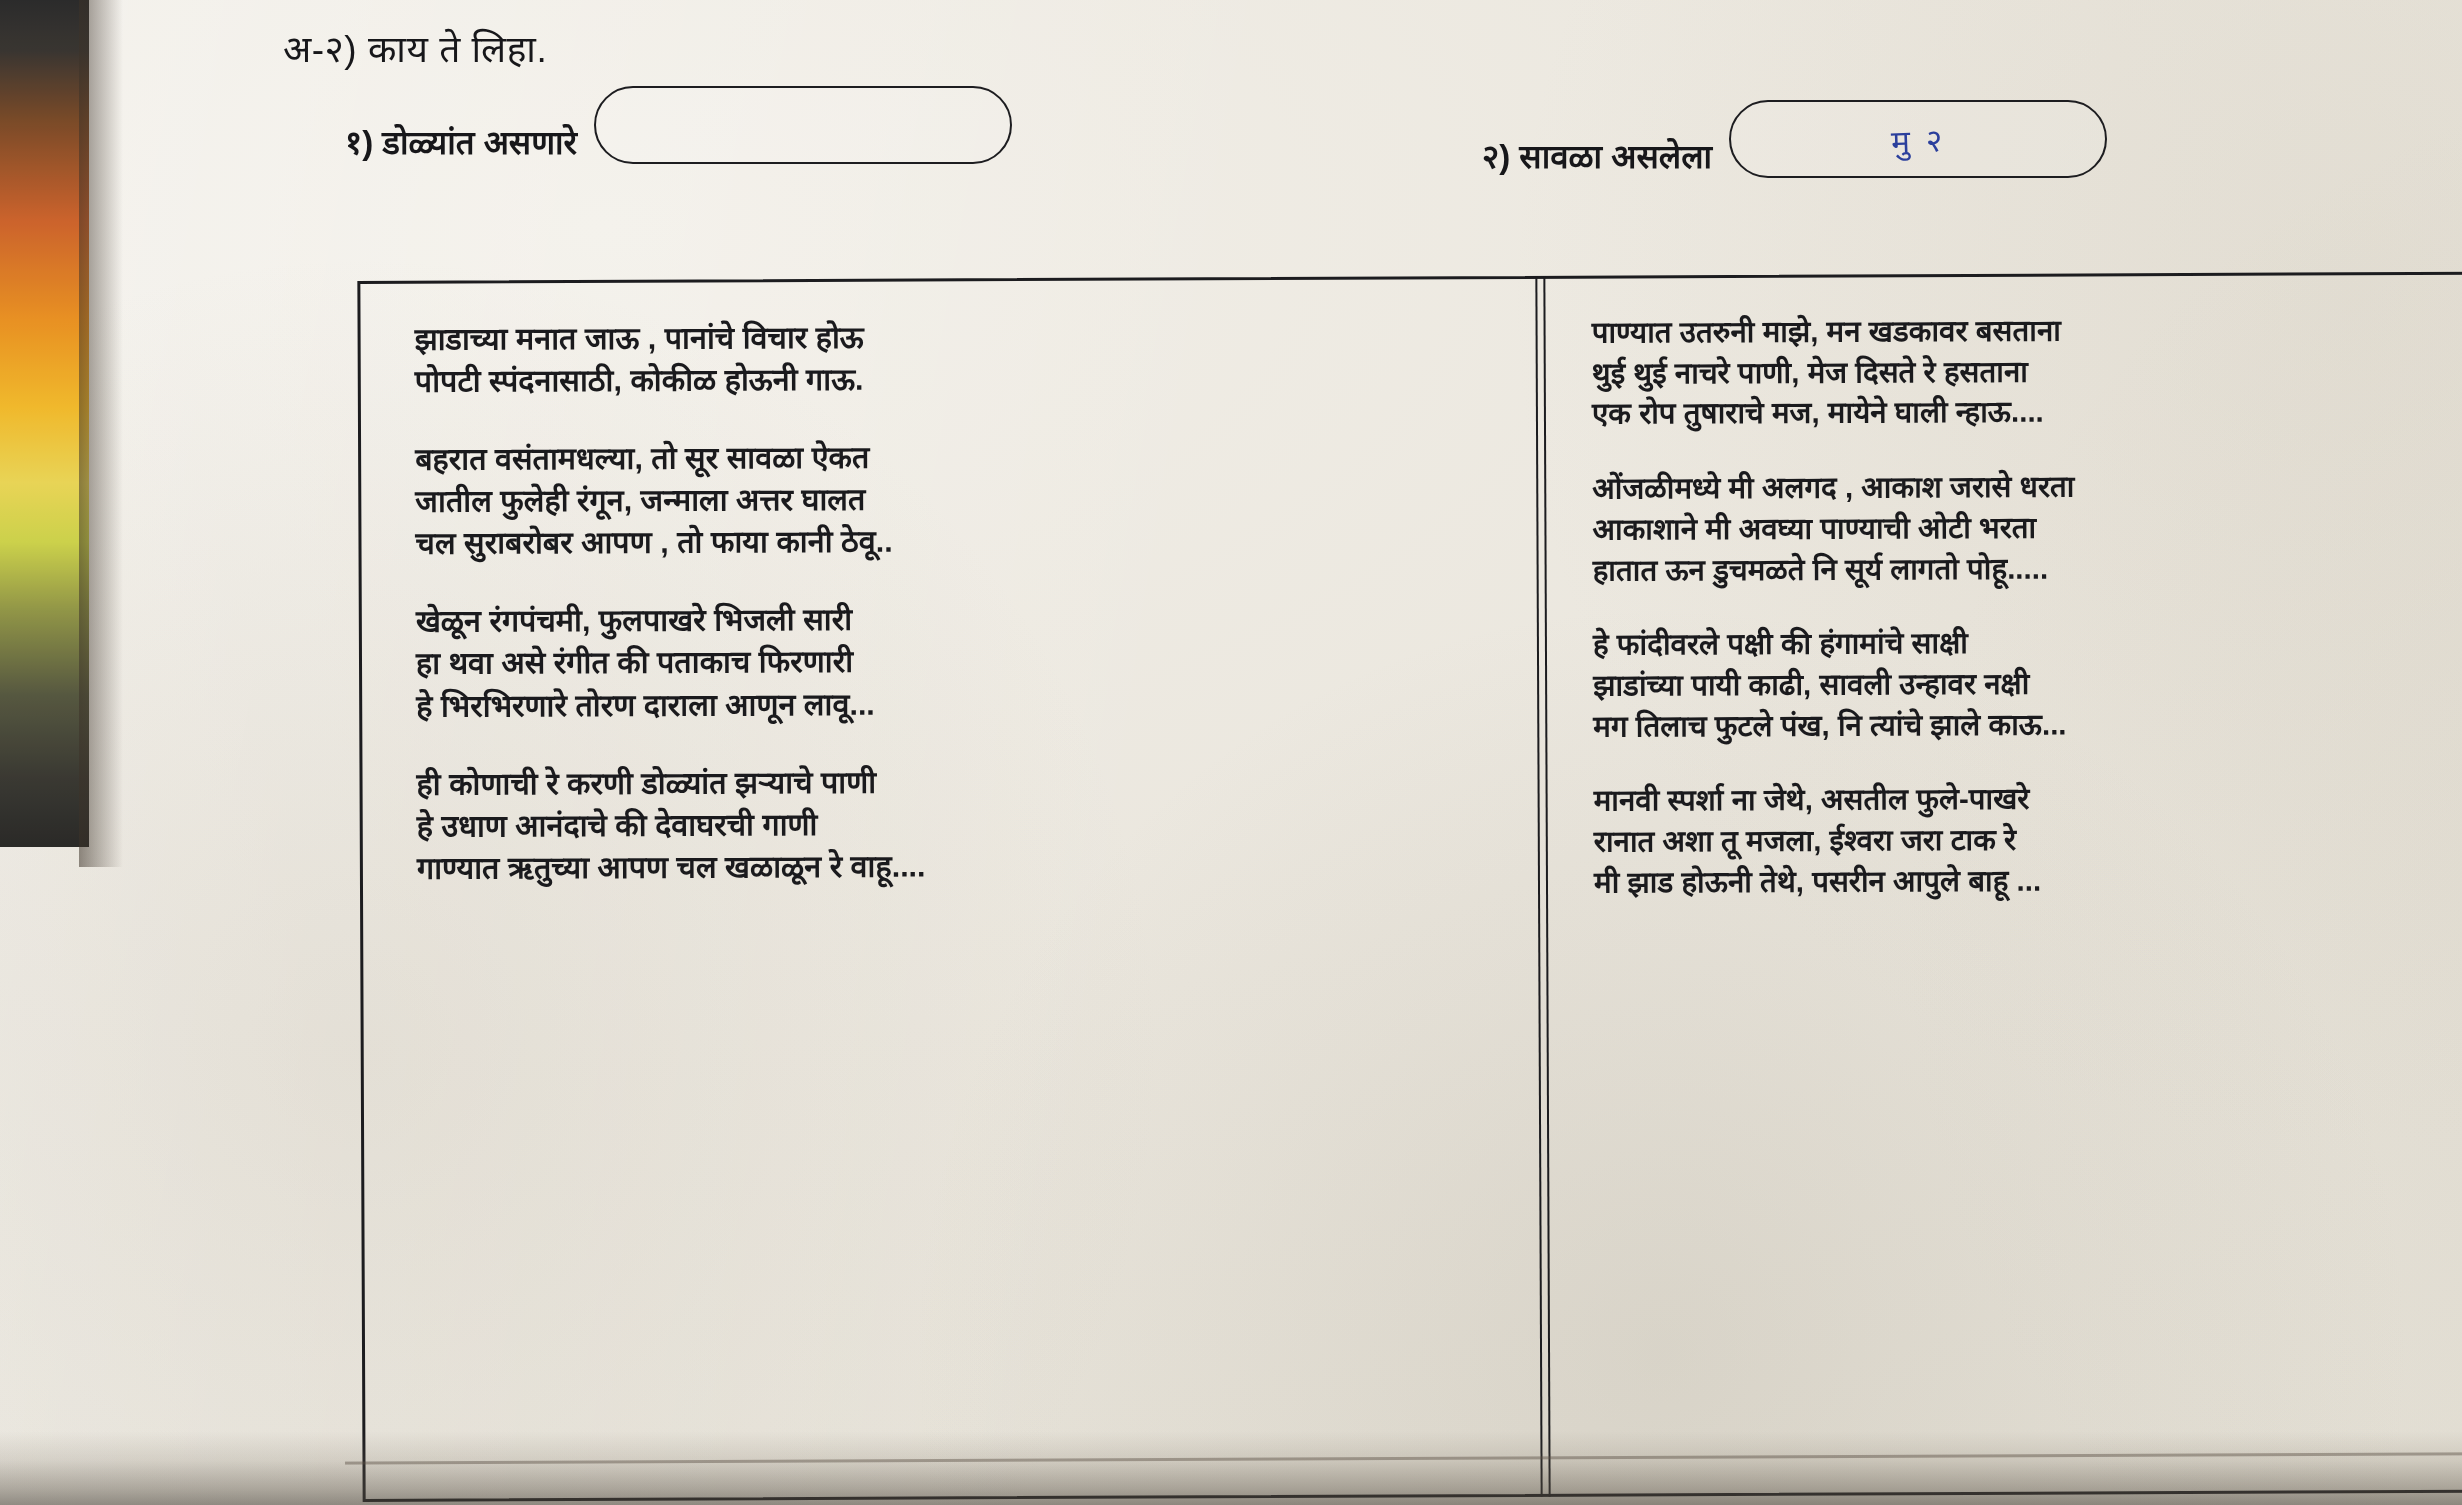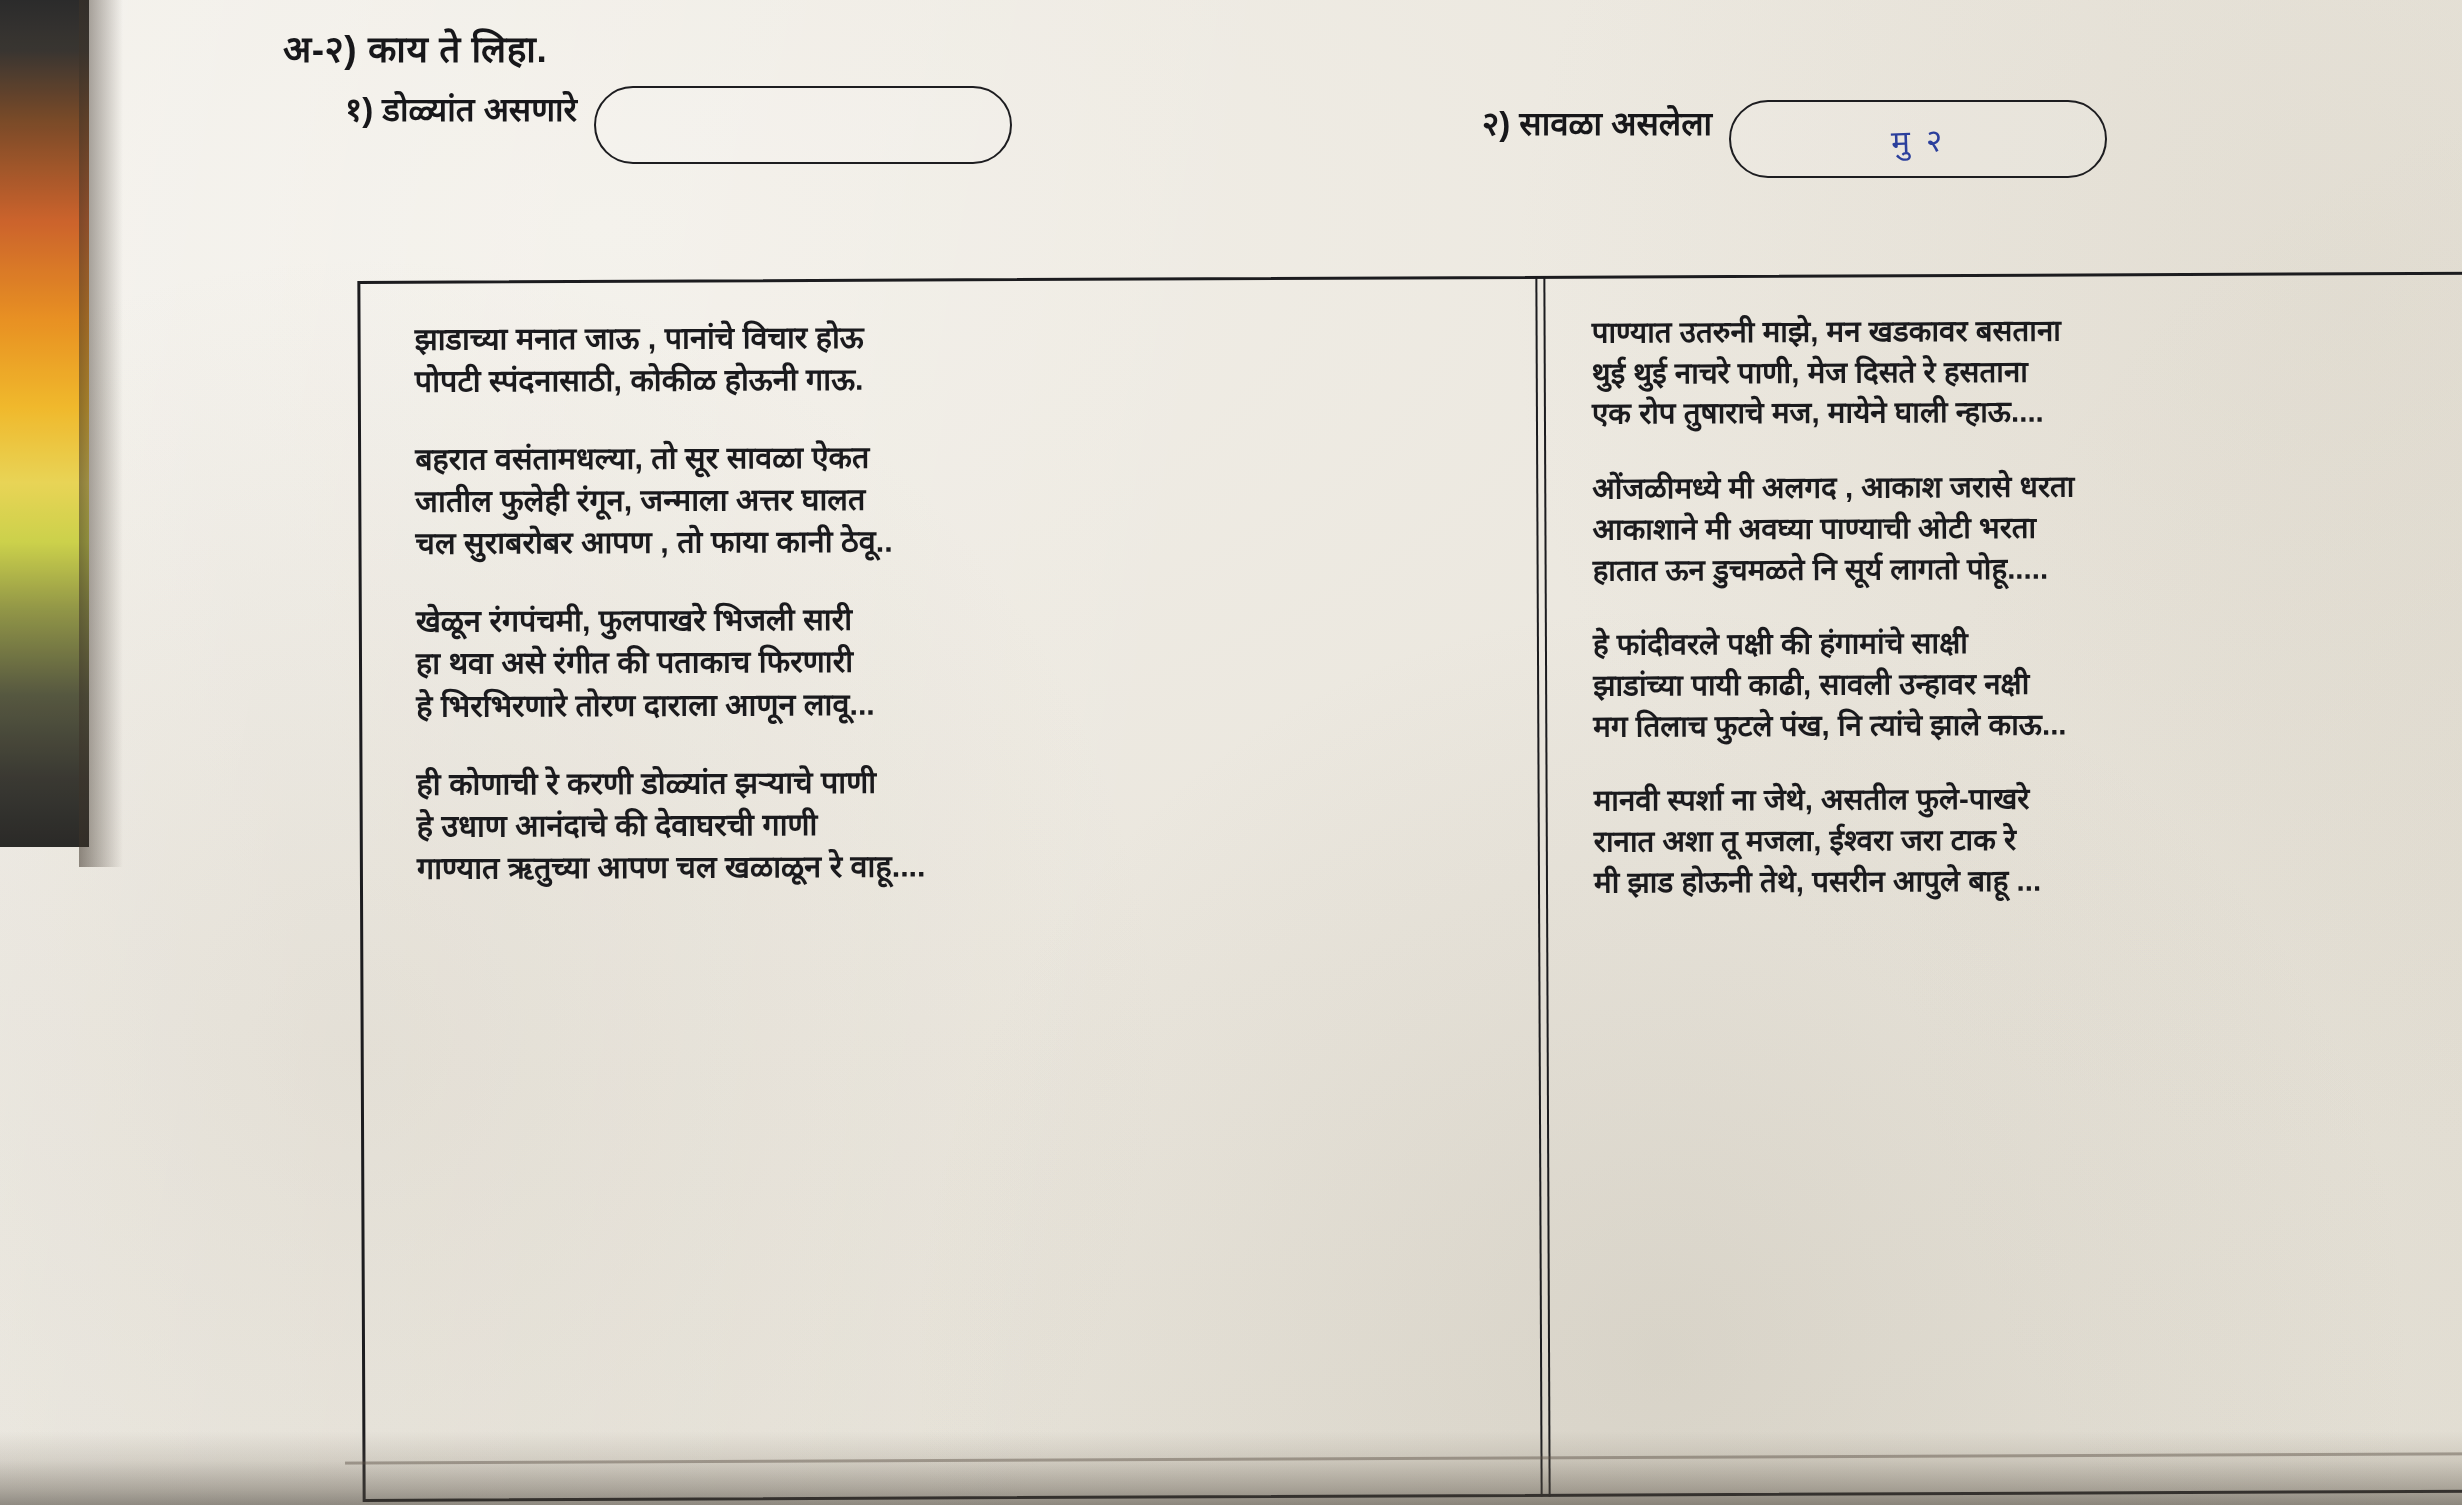--- a/index.html
+++ b/index.html
@@ -85,31 +85,31 @@
     transform: rotate(-0.25deg);
     filter: blur(0.5px);
   }
 
   
   .q-head {
     position: absolute;
     left: 283px;
     top: 22px;
     font-size: 37px;
-    font-weight: 700;
+    font-weight: 400;
     color: #17171a;
     letter-spacing: 0.5px;
     white-space: nowrap;
   }
 
   
   .prompt {
     position: absolute;
     display: flex;
-    align-items: flex-start;
+    align-items: flex-end;
     gap: 16.7px;
     white-space: nowrap;
   }
   .prompt .ptext {
     font-size: 33px;
     font-weight: 700;
     color: #17171a;
   }
   .bubble {
     width: 414px;

